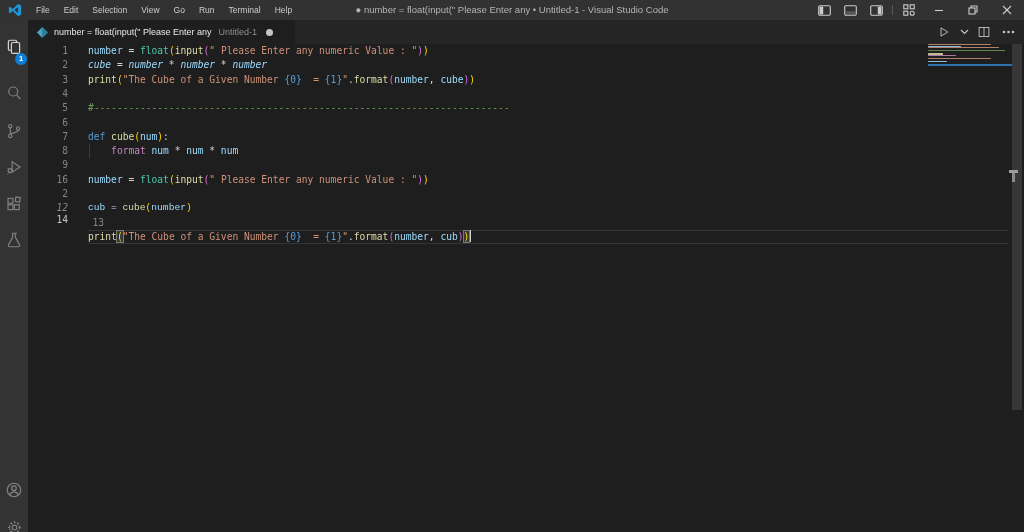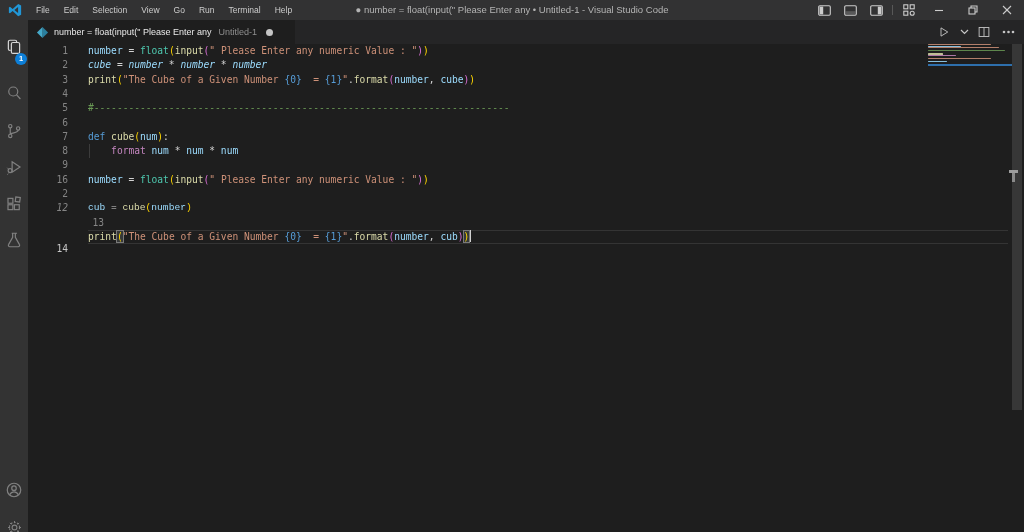--- a/index.html
+++ b/index.html
@@ -258,21 +258,21 @@
         <div class="code-row" style="top: 114.4px;"></div>
         <div class="gutter-num" style="top: 128.7px;">16</div>
         <div class="code-row" style="top: 128.7px;"><span class="tk-var">number</span><span class="tk-op"> = </span><span class="tk-type">float</span><span class="tk-b1">(</span><span class="tk-fn">input</span><span class="tk-b2">(</span><span class="tk-str">" Please Enter any numeric Value : "</span><span class="tk-b2">)</span><span class="tk-b1">)</span></div>
         <div class="gutter-num" style="top: 143px;">2</div>
         <div class="code-row" style="top: 143px;"></div>
         <div class="gutter-num" style="top: 157.3px; font-style: italic;">12</div>
         <div class="code-row" style="top: 157.3px; font-family: Liberation Mono, monospace;"><span class="tk-var">cub</span><span class="tk-op"> = </span><span class="tk-fn">cube</span><span class="tk-b1">(</span><span class="tk-var">number</span><span class="tk-b1">)</span></div>
         <div class="gutter-num" style="top: 171.6px; margin-left: 36px;">13</div>
         <div class="code-row" style="top: 171.6px;"></div>
         <div class="cur-line" style="top: 185.9px;"></div>
-        <div class="gutter-num current" style="top: 198px;">14</div>
+        <div class="gutter-num current" style="top: 169px;">14</div>
         <div class="code-row" style="top: 185.9px;"><span class="tk-fn">print</span><span class="tk-b1 tk-match">(</span><span class="tk-str">"The Cube of a Given Number </span><span class="tk-ph">{0}</span><span class="tk-str">  = </span><span class="tk-ph">{1}</span><span class="tk-str">"</span><span class="tk-op">.</span><span class="tk-fn">format</span><span class="tk-b2">(</span><span class="tk-var">number</span><span class="tk-op">, </span><span class="tk-var">cub</span><span class="tk-b2">)</span><span class="tk-b1 tk-match">)</span><span class="caret"></span></div>
       </div>
     <div class="minimap">
         <div class="mm-row" style="top: 0px; width: 62.54px; background: rgb(206, 145, 120); opacity: 0.85;"></div>
         <div class="mm-row" style="top: 1.55px; width: 32.86px; background: rgb(156, 220, 254); opacity: 0.85;"></div>
         <div class="mm-row" style="top: 3.1px; width: 71.02px; background: rgb(206, 145, 120); opacity: 0.85;"></div>
         <div class="mm-row" style="top: 6.2px; width: 77.38px; background: rgb(106, 153, 85); opacity: 0.85;"></div>
         <div class="mm-row" style="top: 9.3px; width: 14.84px; background: rgb(220, 220, 170); opacity: 0.85;"></div>
         <div class="mm-row" style="top: 10.85px; width: 27.56px; background: rgb(197, 134, 192); opacity: 0.85;"></div>
         <div class="mm-row" style="top: 13.95px; width: 62.54px; background: rgb(206, 145, 120); opacity: 0.85;"></div>

